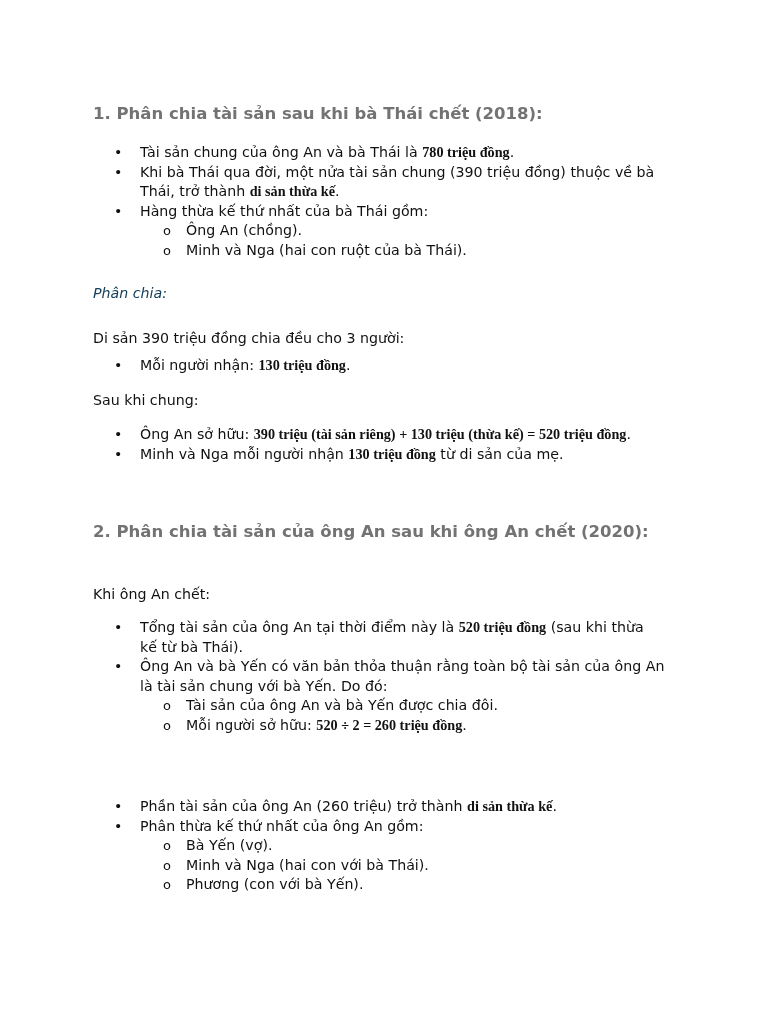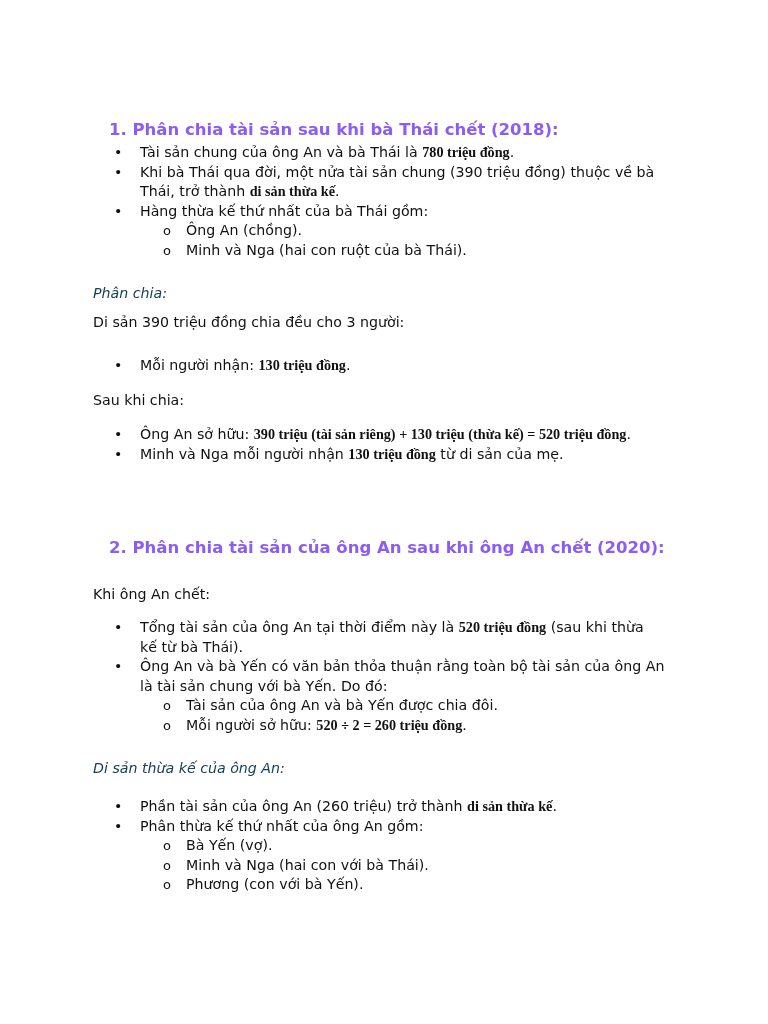--- a/index.html
+++ b/index.html
@@ -2,22 +2,22 @@
 <html><head>
 <meta charset="utf-8">
 <style>
   html, body { margin: 0; padding: 0; background: #ffffff; }
   body {
     width: 768px; height: 1024px; overflow: hidden; position: relative;
     font-family: "DejaVu Sans", sans-serif; color: #000000;
   }
   .page { position: absolute; left: 0; top: 0; width: 768px; height: 1024px; }
   .h1 {
-    position: absolute; left: 93px; margin: 16px;
-    font-size: 16.5px; font-weight: bold; color: #8b5cf6; line-height: 23px;
+    position: absolute; left: 93px; margin: 0;
+    font-size: 16.5px; font-weight: bold; color: #737373; line-height: 23px;
   }
   .h2 {
     position: absolute; left: 93px; margin: 0;
     font-size: 14.2px; font-weight: normal; font-style: italic; color: #17405c; line-height: 20px;
   }
   .p {
     position: absolute; left: 93px; margin: 0;
     font-size: 14.2px; line-height: 20px; color: #111;
   }
   .ul { position: absolute; left: 0; margin: 0; padding: 0; list-style: none; }
@@ -40,45 +40,44 @@
   <ul class="ul" style="top:143px">
     <li class="li"><span class="bullet">•</span><span>Tài sản chung của ông An và bà Thái là </span><b>780 triệu đồng</b><span>.</span></li>
     <li class="li"><span class="bullet">•</span><span>Khi bà Thái qua đời, một nửa tài sản chung (390 triệu đồng) thuộc về bà Thái, trở thành </span><b>di sản thừa kế</b><span>.</span></li>
     <li class="li"><span class="bullet">•</span><span>Hàng thừa kế thứ nhất của bà Thái gồm:</span></li>
     <li class="li sub"><span class="bullet">o</span><span>Ông An (chồng).</span></li>
     <li class="li sub"><span class="bullet">o</span><span>Minh và Nga (hai con ruột của bà Thái).</span></li>
   </ul>
 
   <h2 class="h2" style="top:283px">Phân chia:</h2>
 
-  <p class="p" style="top:312px">Di sản 390 triệu đồng chia đều cho 3 người:</p>
+  <p class="p" style="top:328px">Di sản 390 triệu đồng chia đều cho 3 người:</p>
 
   <ul class="ul" style="top:356px">
     <li class="li"><span class="bullet">•</span><span>Mỗi người nhận: </span><b>130 triệu đồng</b><span>.</span></li>
   </ul>
 
-  <p class="p" style="top:390px">Sau khi chia:</p>
+  <p class="p" style="top:390px">Sau khi chung:</p>
 
   <ul class="ul" style="top:425px">
     <li class="li"><span class="bullet">•</span><span>Ông An sở hữu: </span><b>390 triệu (tài sản riêng) + 130 triệu (thừa kế) = 520 triệu đồng</b><span>.</span></li>
     <li class="li"><span class="bullet">•</span><span>Minh và Nga mỗi người nhận </span><b>130 triệu đồng</b><span> từ di sản của mẹ.</span></li>
   </ul>
 
   <h1 class="h1" style="top:520px; width:560px">2. Phân chia tài sản của ông An sau khi ông An chết (2020):</h1>
 
   <p class="p" style="top:584px">Khi ông An chết:</p>
 
   <ul class="ul" style="top:618px">
     <li class="li"><span class="bullet">•</span><span>Tổng tài sản của ông An tại thời điểm này là </span><b>520 triệu đồng</b><span> (sau khi thừa kế từ bà Thái).</span></li>
     <li class="li"><span class="bullet">•</span><span>Ông An và bà Yến có văn bản thỏa thuận rằng toàn bộ tài sản của ông An là tài sản chung với bà Yến. Do đó:</span></li>
     <li class="li sub"><span class="bullet">o</span><span>Tài sản của ông An và bà Yến được chia đôi.</span></li>
     <li class="li sub"><span class="bullet">o</span><span>Mỗi người sở hữu: </span><b>520 ÷ 2 = 260 triệu đồng</b><span>.</span></li>
   </ul>
 
-  <h2 class="h2" style="top:758px">Di sản thừa kế của ông An:</h2>
 
   <ul class="ul" style="top:797px">
     <li class="li"><span class="bullet">•</span><span>Phần tài sản của ông An (260 triệu) trở thành </span><b>di sản thừa kế</b><span>.</span></li>
     <li class="li"><span class="bullet">•</span><span>Phân thừa kế thứ nhất của ông An gồm:</span></li>
     <li class="li sub"><span class="bullet">o</span><span>Bà Yến (vợ).</span></li>
     <li class="li sub"><span class="bullet">o</span><span>Minh và Nga (hai con với bà Thái).</span></li>
     <li class="li sub"><span class="bullet">o</span><span>Phương (con với bà Yến).</span></li>
   </ul>
 
 

